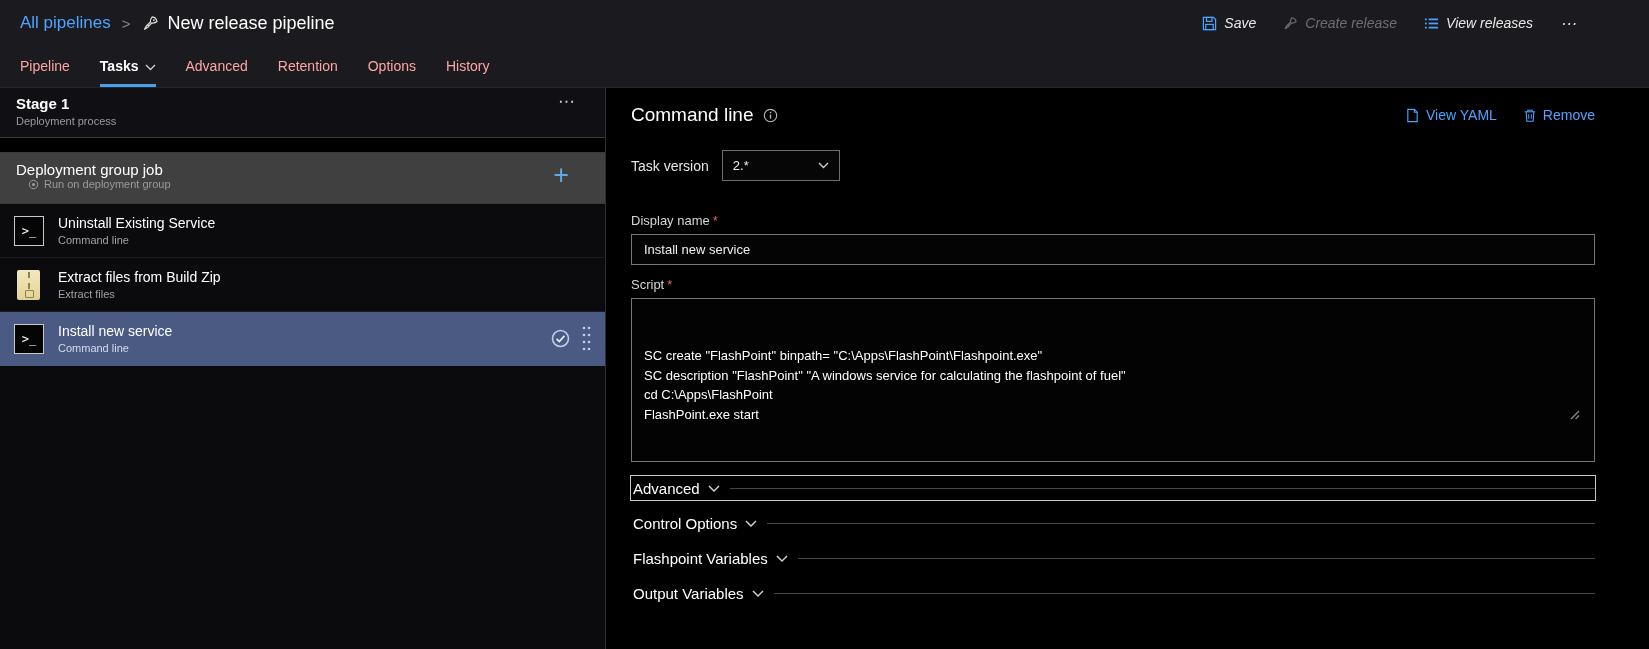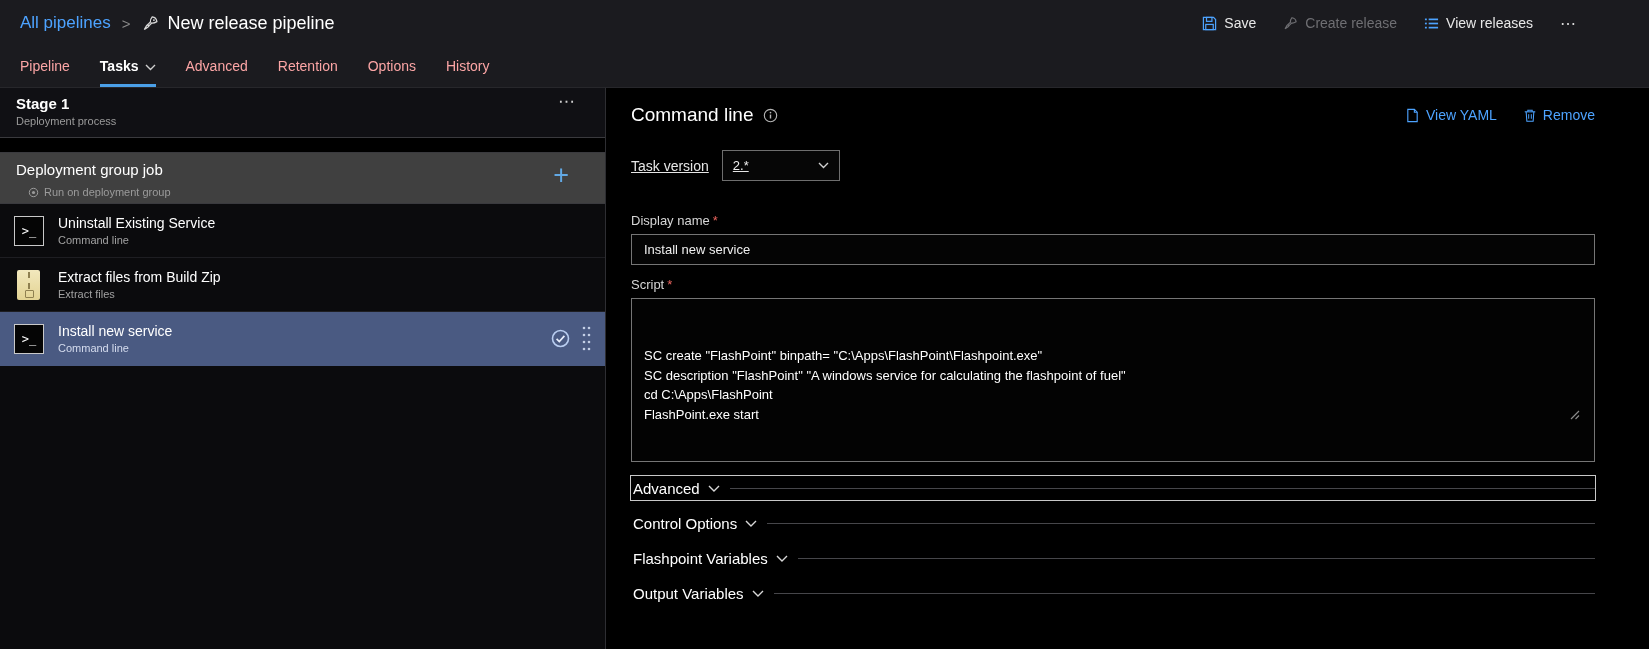--- a/index.html
+++ b/index.html
@@ -11,21 +11,21 @@
   }
   svg { display:block; }
 
   
   .topbar { position:absolute; top:0; left:0; width:100%; height:46px; background:#1b1b1f;
             display:flex; align-items:center; padding-left:20px; }
   .breadcrumb-link { color:#4da3ff; font-size:17px; cursor:pointer; }
   .crumb-sep { color:#8a8a8a; margin:0 11px; font-size:15px; }
   .title-icon { margin-right:9px; }
   .page-title { color:#fff; font-size:18px; }
-  .topbar-actions { margin-left:auto; display:flex; align-items:center; gap:27px; padding-right:72px; font-size:14px; }
+  .topbar-actions { margin-left:auto; display:flex; align-items:center; gap:27px; padding-right:72px; font-size:14px;font-style:italic; }
   .tb-action { display:flex; align-items:center; gap:7px; cursor:pointer; color:#e8e8e8; white-space:nowrap; }
   .tb-action.disabled { color:#6f6f73; cursor:default; }
   .tb-more { color:#d8d8d8; font-size:16px; letter-spacing:1px; cursor:pointer; }
 
   
   .tabbar { position:absolute; top:46px; left:0; width:100%; height:42px; background:#1b1b1f;
             display:flex; align-items:stretch; gap:30px; padding:0 20px; font-size:14px;
             border-bottom:1px solid #27272b; }
   .tab { color:#fca5a5; display:flex; align-items:center; gap:6px; cursor:pointer;
          border-bottom:3px solid transparent; padding-bottom:4px; padding-top:6px; }
@@ -38,21 +38,21 @@
   .stage-card { height:50px; padding:7px 14px 0 16px; border-bottom:1px solid #3a3a3e;
                 background:#101014; position:relative; cursor:pointer; }
   .stage-title { font-size:15px; font-weight:bold; }
   .stage-sub { font-size:11px; color:#9b9b9b; margin-top:3px; }
   .stage-more { position:absolute; right:28px; top:3px; font-size:17px; color:#d0d0d0;
                 letter-spacing:2px; cursor:pointer; }
   .panel-gap { height:14px; background:#000; }
   .job-header { height:52px; padding:8px 14px 0 16px; border-top:1px solid #3a3a3e;
                 border-bottom:1px solid #3a3a3e; background:#404040; position:relative; cursor:pointer; }
   .job-title { font-size:15px; }
-  .job-sub { font-size:11px; color:#9b9b9b; margin-top:8px; display:flex; align-items:center; gap:5px; padding-left:12px; }
+  .job-sub { font-size:11px; color:#9b9b9b; margin-top:0; display:flex; align-items:center; gap:5px; padding-left:12px; }
   .job-add { position:absolute; right:36px; top:9px; font-size:27px; font-weight:300;
              color:#62a9e5; line-height:27px; cursor:pointer; }
   .task-row { height:54px; display:flex; align-items:center; padding:0 14px;
               border-bottom:1px solid #1e1e22; cursor:pointer; }
   .task-row.selected { background:#4a5a82; border-bottom-color:#4a5a82; }
   .task-icon { width:30px; height:30px; margin-right:14px; flex:none; }
   .term-icon { background:#050505; border:1px solid #c9c9c9; color:#fff;
                font-family:"DejaVu Sans Mono", monospace; font-size:12px;
                display:flex; align-items:center; justify-content:center; }
   .zip-icon { width:23px; height:30px; margin-left:3px; margin-right:18px;
@@ -69,21 +69,21 @@
   .drag-grip { cursor:grab; }
 
   
   .main-panel { position:absolute; top:88px; left:607px; width:1042px; height:561px;
                 background:#000; padding:14px 54px 0 24px; }
   .main-header { display:flex; align-items:center; height:26px; }
   .main-title { font-size:19px; color:#fff; display:flex; align-items:center; gap:9px; }
   .main-actions { margin-left:auto; display:flex; gap:26px; font-size:14px; color:#4da3ff; }
   .main-action { display:flex; align-items:center; gap:6px; cursor:pointer; }
 
-  .task-version-row { margin-top:22px; display:flex; align-items:center; gap:13px; font-size:14px; color:#e6e6e6;text-decoration:underline; }
+  .task-version-row { margin-top:22px; display:flex; align-items:center; gap:13px; font-size:14px; color:#e6e6e6; }
   .select-box { width:118px; height:31px; border:1px solid #6e6e6e; background:#060606;
                 display:flex; align-items:center; padding:0 10px; font-size:13px; cursor:pointer; color:#f0f0f0; }
   .select-box .chev { margin-left:auto; color:#cfcfcf; }
 
   .field-label { margin-top:32px; font-size:13px; color:#d6d6d6; }
   .field-label.tight { margin-top:12px; }
   .required { color:#e8625c; margin-left:3px; }
   .text-input { display:block; margin-top:6px; width:100%; height:31px; background:#040404;
                 border:1px solid #757575; color:#f0f0f0; font-size:13px; padding:0 12px;
                 font-family:"Liberation Sans", sans-serif; outline:none; }

